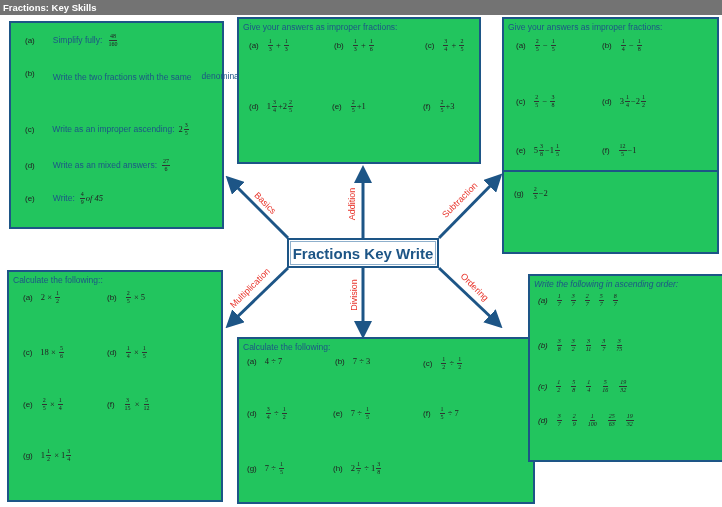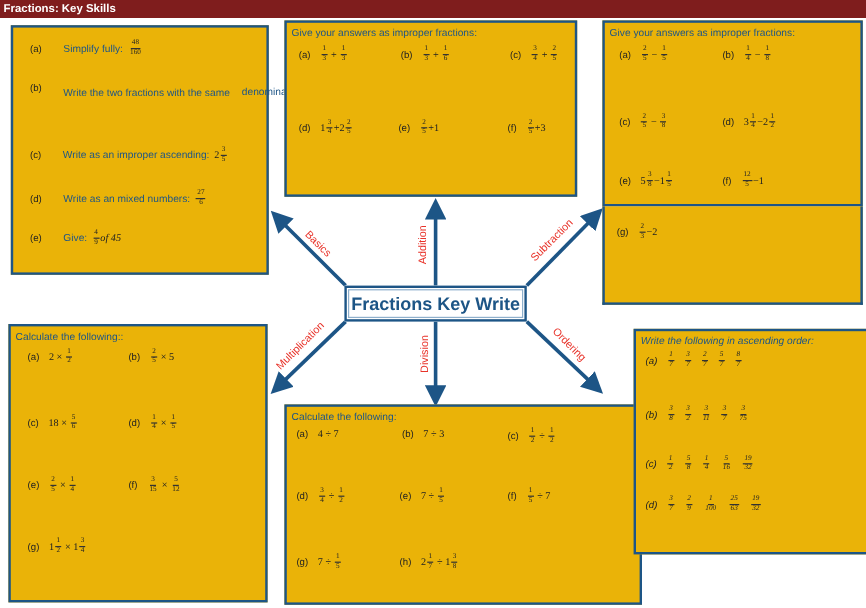--- a/index.html
+++ b/index.html
@@ -1,26 +1,26 @@
 <!DOCTYPE html>
 <html><head>
 <meta charset="utf-8">
 <style>
   * { box-sizing: border-box; margin: 0; padding: 0; }
   html, body { width: 722px; height: 507px; background: #ffffff; overflow: hidden; }
   body { position: relative; font-family: "Liberation Sans", sans-serif; color: #222; }
 
   .header {
     position: absolute; left: 0; top: 0; width: 722px; height: 15px;
-    background: #7f1d1d; color: #ffffff; font-weight: bold; font-size: 9.5px;
+    background: #737373; color: #ffffff; font-weight: bold; font-size: 9.5px;
     line-height: 15px; padding-left: 3px;
   }
 
   .box {
-    position: absolute; border: 2px solid #1d5586; background: #eab308;
+    position: absolute; border: 2px solid #1d5586; background: #22c55e;
   }
   .box-title {
     position: absolute; left: 4px; top: 3px; font-size: 8.5px; color: #1d5586;
     white-space: nowrap;
   }
   .q {
     position: absolute; display: flex; align-items: center; white-space: nowrap;
     font-size: 8px; color: #222;
   }
   .q .lbl { display: inline-block; margin-right: 8px; font-size: 8px; color: #222; }
@@ -117,31 +117,31 @@
   <div class="q" style="left:14px;top:99px;">
     <span class="lbl">(c)</span>
     <span class="txt">Write as an improper ascending:</span>
     <span class="math" style="margin-left:4px;">2<span class="frac">
           <span class="n">3</span>
           <span class="d">5</span>
         </span></span>
   </div>
   <div class="q" style="left:14px;top:135px;">
     <span class="lbl">(d)</span>
-    <span class="txt">Write as an mixed numbers:</span>
+    <span class="txt">Write as an mixed answers:</span>
     <span class="math" style="margin-left:4px;">
         <span class="frac">
           <span class="n">27</span>
           <span class="d">6</span>
         </span>
       </span>
   </div>
   <div class="q" style="left:14px;top:168px;">
     <span class="lbl">(e)</span>
-    <span class="txt">Give:</span>
+    <span class="txt">Write:</span>
     <span class="math" style="margin-left:4px;font-style:italic;"><span class="frac" style="font-style:normal">
           <span class="n">4</span>
           <span class="d">9</span>
         </span>of 45</span>
   </div>
 </div>
 
 <div class="box" style="left:237px;top:17px;width:244px;height:147px;">
   <div class="box-title">Give your answers as improper fractions:</div>
   <div class="q" style="left:10px;top:19px;">

